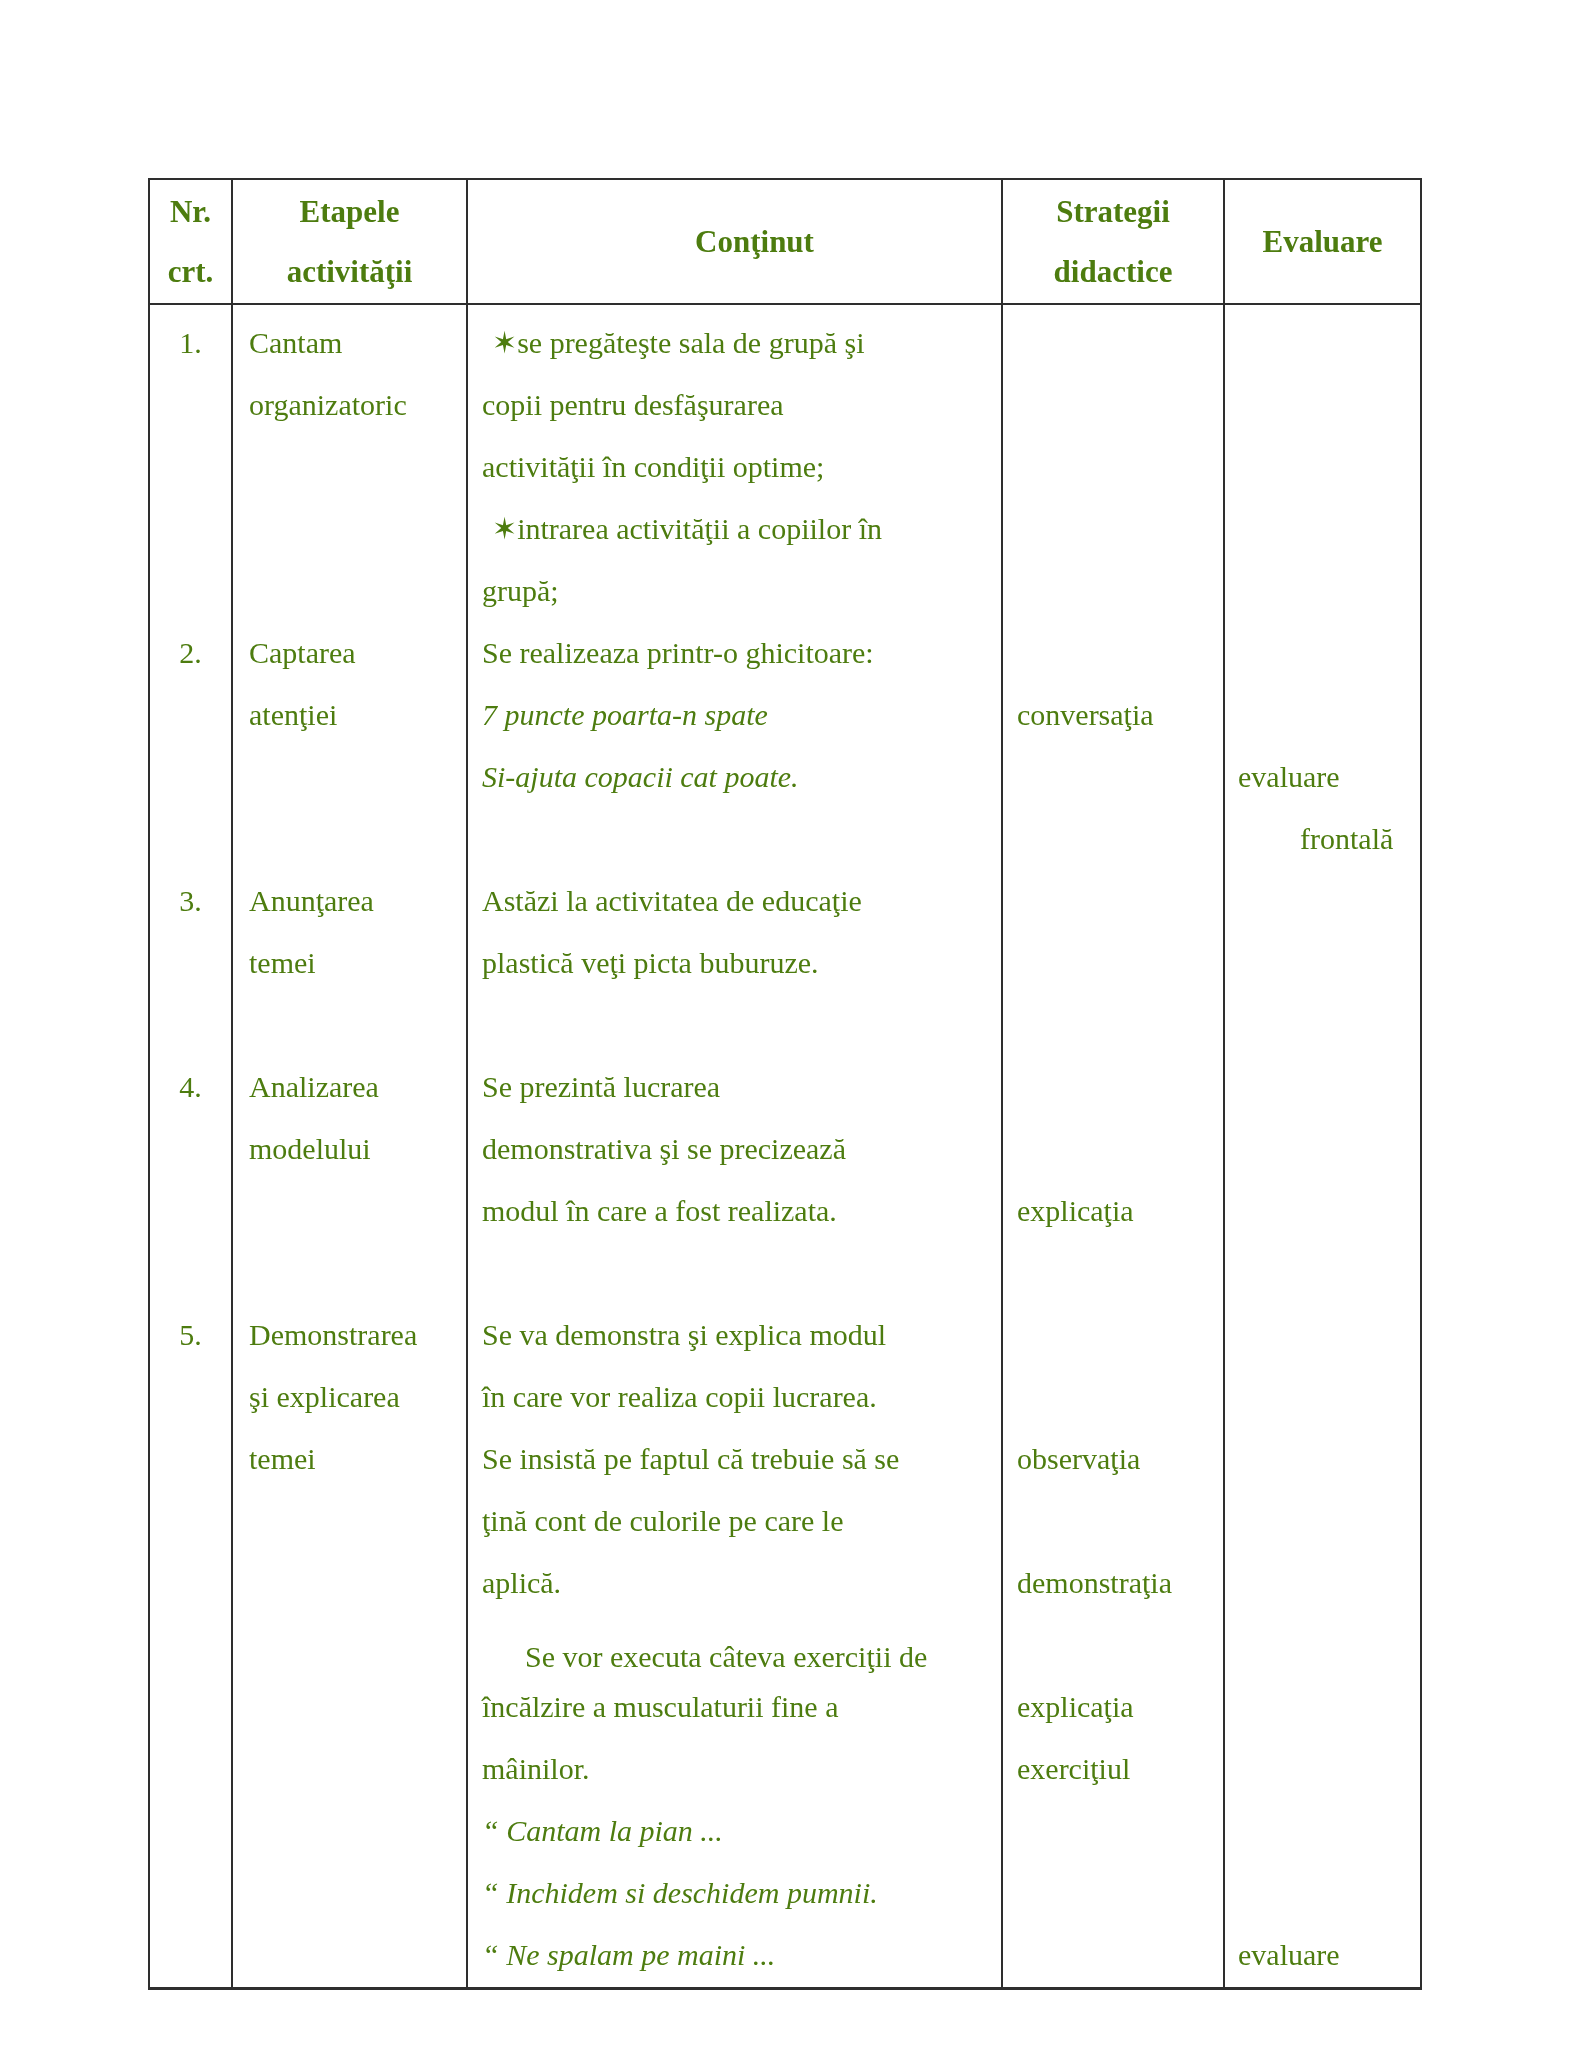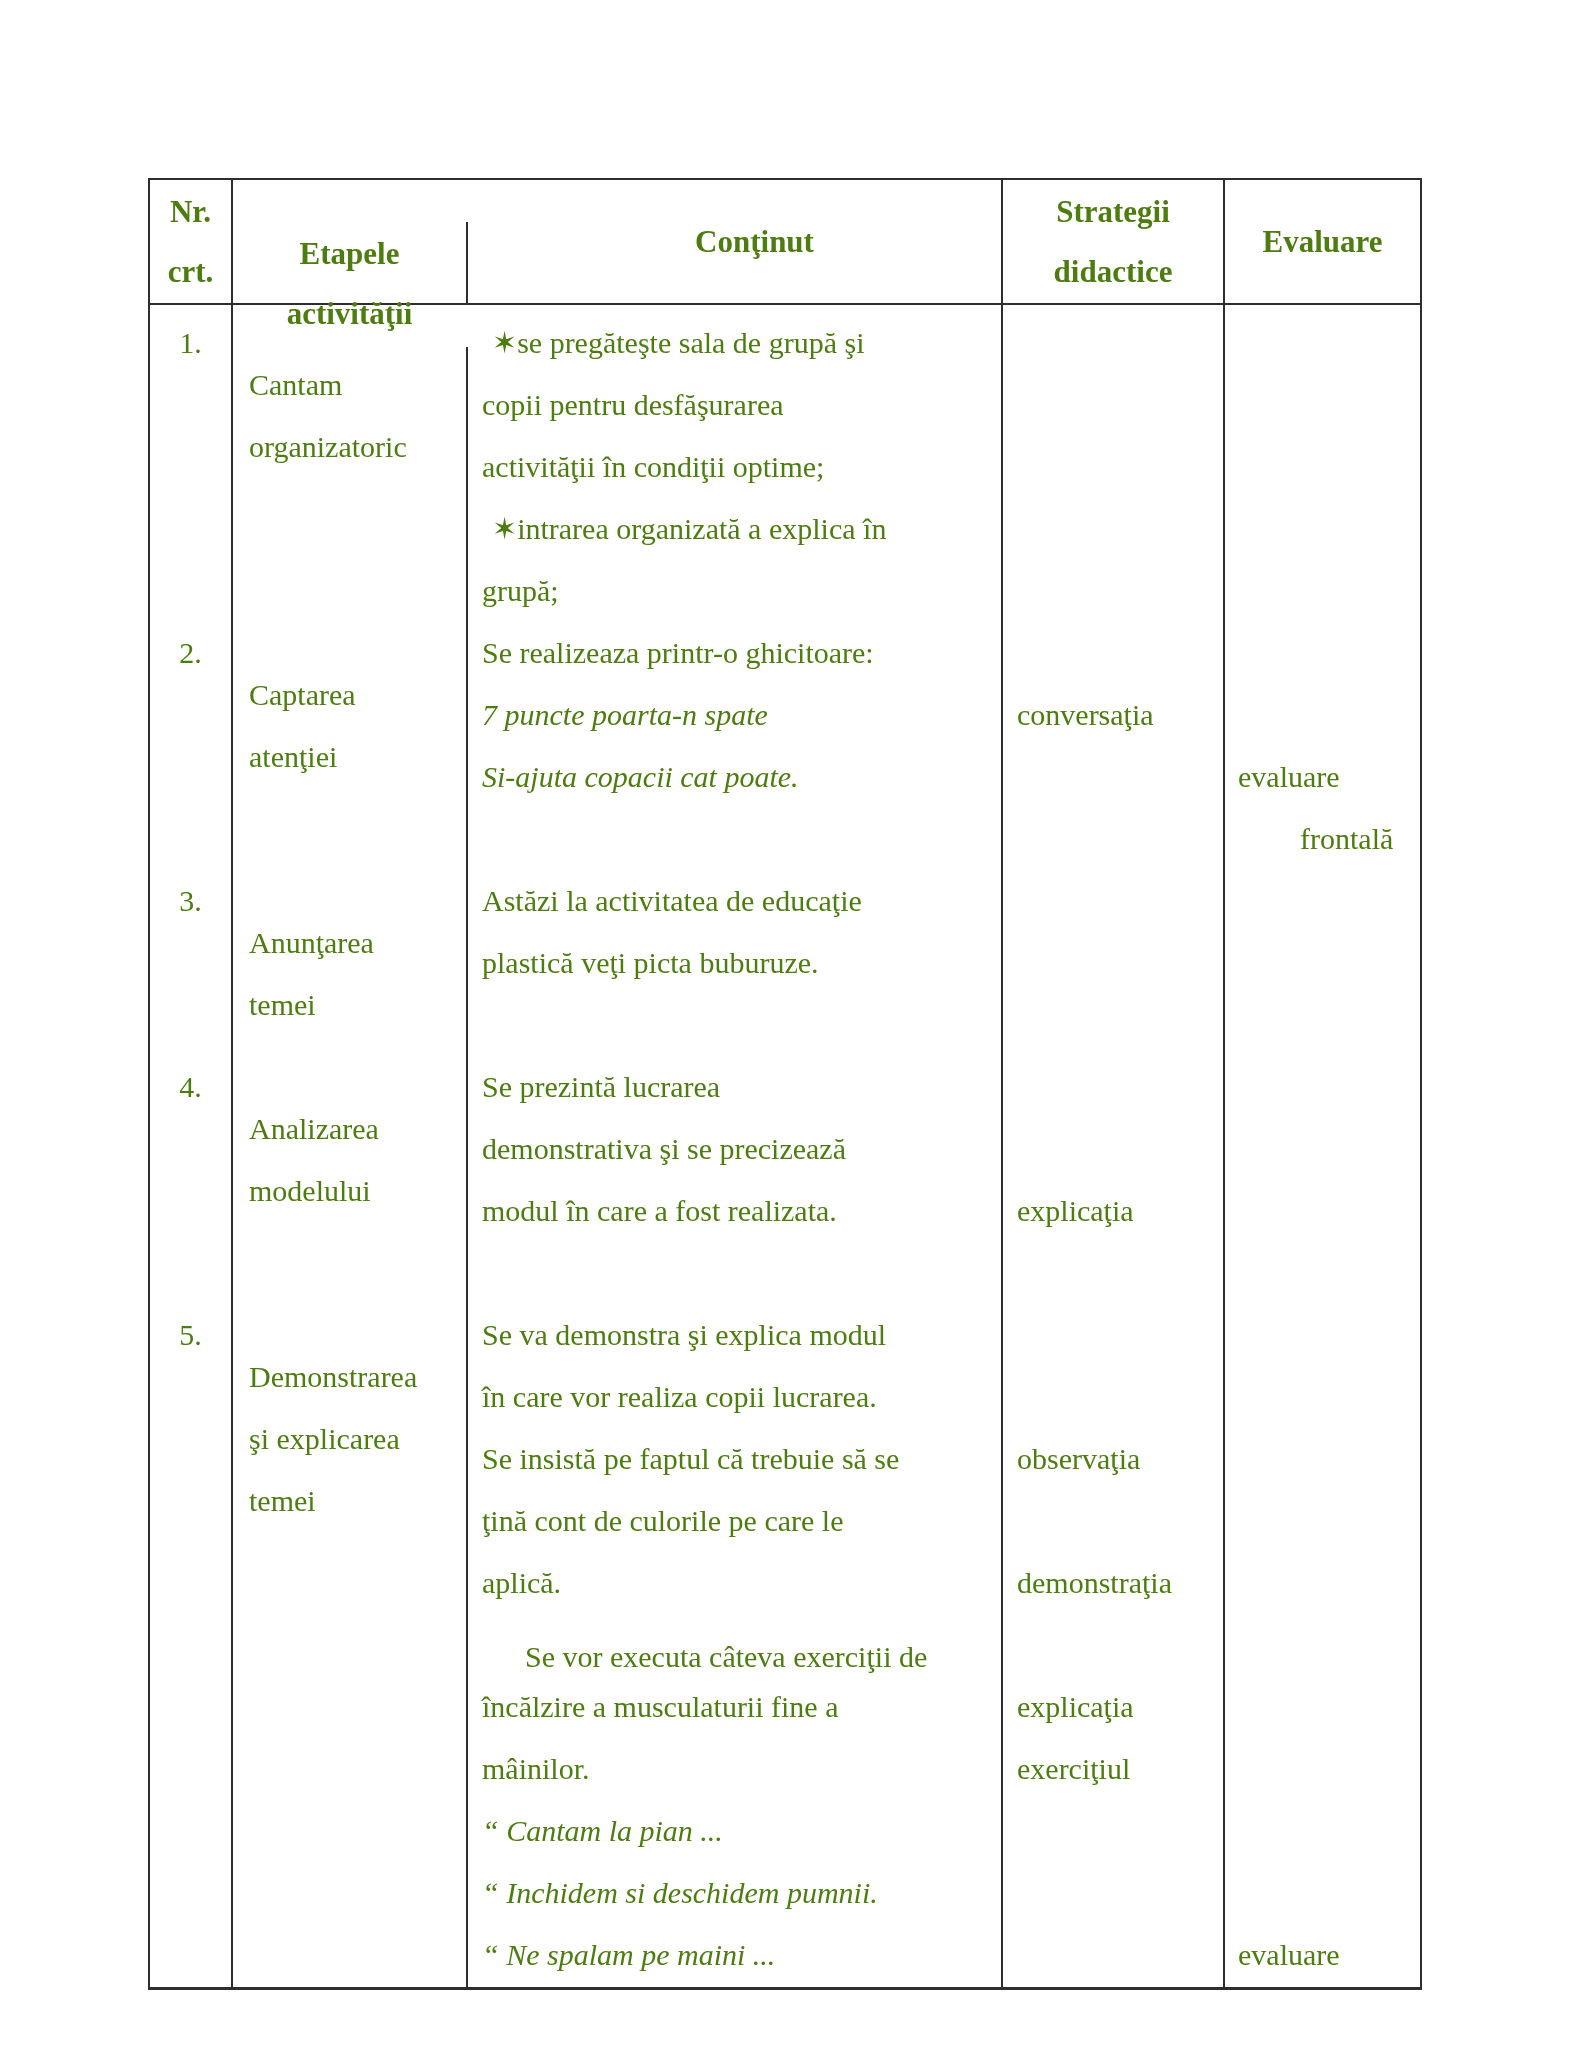--- a/index.html
+++ b/index.html
@@ -30,21 +30,21 @@
     border-right:2px solid #2e2e2e;
     text-align:center;
     font-weight:700;
     font-size:31px;
     line-height:60px;
   }
   .hcell:last-child{border-right:none;}
   .hcell.two{padding-top:2px;}
   .hcell.one{padding-top:32px;}
   .w1{width:83px;}
-  .w2{width:235px;margin-top:42px;}
+  .w2{width:235px;}
   .w3{width:535px;padding-left:40px;}
   .w4{width:222px;}
   .w5{width:195px;flex:1;}
   
   .tbody{
     position:relative;
     display:flex;
     height:1682px;
   }
   .bcol{
@@ -116,21 +116,21 @@
         <div class="line label-line" style="top: 824px;">modelului</div>
         <div class="line label-line" style="top: 1010px;">Demonstrarea</div>
         <div class="line label-line" style="top: 1072px;">şi explicarea</div>
         <div class="line label-line" style="top: 1134px;">temei</div>
       </div>
 
       <div class="bcol w3">
         <div class="line content-line star-indent" style="top: 18px;">✶se pregăteşte sala de grupă şi</div>
         <div class="line content-line" style="top: 80px;">copii pentru desfăşurarea</div>
         <div class="line content-line" style="top: 142px;">activităţii în condiţii optime;</div>
-        <div class="line content-line star-indent" style="top: 204px;">✶intrarea organizată a explica în</div>
+        <div class="line content-line star-indent" style="top: 204px;">✶intrarea activităţii a copiilor în</div>
         <div class="line content-line" style="top: 266px;">grupă;</div>
 
         <div class="line content-line" style="top: 328px;">Se realizeaza printr-o ghicitoare:</div>
         <div class="line content-line italic" style="top: 390px;">7 puncte poarta-n spate</div>
         <div class="line content-line italic" style="top: 452px;">Si-ajuta copacii cat poate.</div>
 
         <div class="line content-line" style="top: 576px;">Astăzi la activitatea de educaţie</div>
         <div class="line content-line" style="top: 638px;">plastică veţi picta buburuze.</div>
 
         <div class="line content-line" style="top: 762px;">Se prezintă lucrarea</div>

